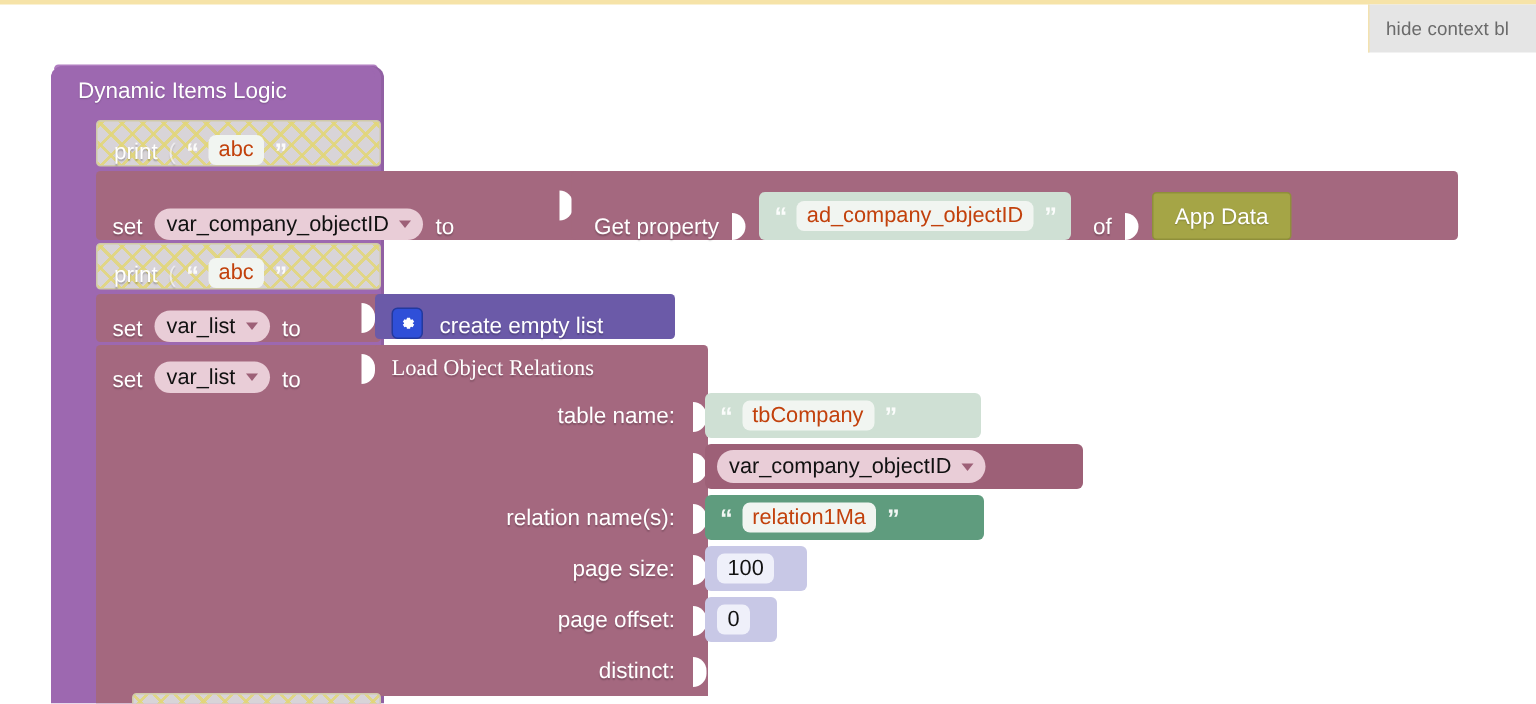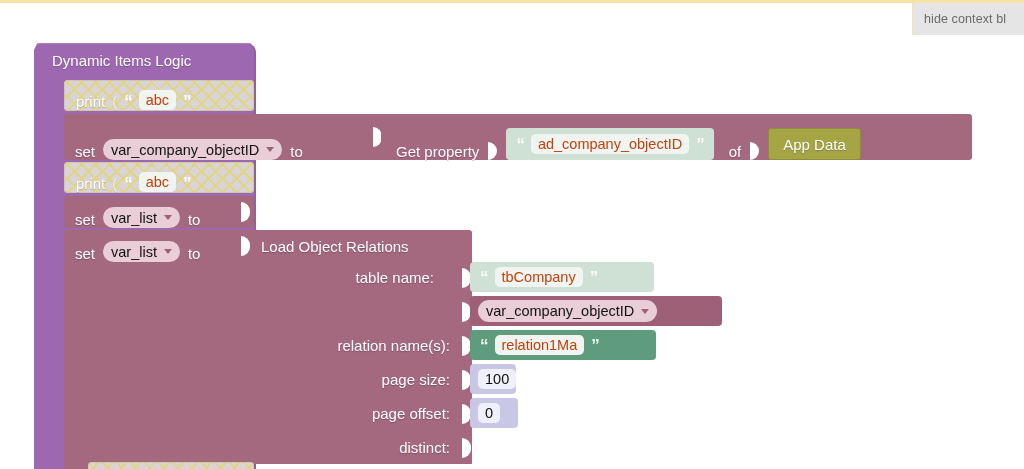--- a/index.html
+++ b/index.html
@@ -193,40 +193,51 @@
       <span class="blk-label">set</span>
       <span class="field">
         <span>var_list</span>
         <i class="caret"></i>
       </span>
       <span class="blk-label">to</span>
     </div>
   </div>
   <div class="notch" style="left:241px;top:202px;"></div>
 
+  <div class="blk c-list" style="left:250px;top:196px;width:200px;height:30px;border-radius:3px;">
+    <div class="row" style="padding-left:11px;gap:11px;">
+      <span class="gear">
+        <svg width="13" height="13" viewBox="0 0 24 24" aria-hidden="true">
+          <path fill="#ffffff" d="M12 8.2a3.8 3.8 0 1 0 0 7.6 3.8 3.8 0 0 0 0-7.6zm0 5.9a2.1 2.1 0 1 1 0-4.2 2.1 2.1 0 0 1 0 4.2z"></path>
+          <path fill="#ffffff" d="M20.6 13.6l-1.7-1 .1-.6-.1-.6 1.7-1-2-3.4-1.8.7a6.9 6.9 0 0 0-1-.6l-.3-1.9h-3.9l-.3 1.9c-.4.2-.7.4-1 .6l-1.8-.7-2 3.4 1.7 1-.1.6.1.6-1.7 1 2 3.4 1.8-.7c.3.2.6.4 1 .6l.3 1.9h3.9l.3-1.9c.4-.2.7-.4 1-.6l1.8.7 2-3.4z"></path>
+        </svg>
+      </span>
+      <span class="blk-label">create empty list</span>
+    </div>
+  </div>
 
   <div class="blk c-set" style="left:64px;top:230px;width:190px;height:239px;border-radius:3px 0 0 0;">
     <div class="row" style="height:32px;padding-left:11px;gap:8px;">
       <span class="blk-label">set</span>
       <span class="field">
         <span>var_list</span>
         <i class="caret"></i>
       </span>
       <span class="blk-label">to</span>
     </div>
   </div>
   <div class="notch" style="left:241px;top:236px;"></div>
 
   <div class="blk c-db" style="left:250px;top:230px;width:222px;height:234px;border-radius:3px 3px 0 0;">
-    <div style="height:32px;display:flex;align-items:center;padding-left:11px;">
+    <div style="height:32px;display:flex;align-items:center;padding-left:11px;font-family:Liberation Serif, serif;">
       <span class="blk-label">Load Object Relations</span>
     </div>
   </div>
 
-  <div style="position:absolute;left:234px;top:263px;width:210px;height:28px;display:flex;align-items:center;
+  <div style="position:absolute;left:250px;top:263px;width:210px;height:28px;display:flex;align-items:center;
               justify-content:flex-end;padding-right:10px;box-sizing:border-box;">
     <span class="lbl-right">table name:</span>
   </div>
   <div class="notch" style="left:462px;top:268px;"></div>
   <div class="blk c-str-pale" style="left:470px;top:262px;width:184px;height:30px;border-radius:4px;
               display:flex;align-items:center;gap:7px;padding-left:10px;">
     <span class="quote">“</span>
     <span class="field-text">tbCompany</span>
     <span class="quote">”</span>
   </div>
@@ -250,21 +261,21 @@
     <span class="quote">“</span>
     <span class="field-text">relation1Ma</span>
     <span class="quote">”</span>
   </div>
 
   <div style="position:absolute;left:250px;top:365px;width:210px;height:28px;display:flex;align-items:center;
               justify-content:flex-end;padding-right:10px;box-sizing:border-box;">
     <span class="lbl-right">page size:</span>
   </div>
   <div class="notch" style="left:462px;top:370px;"></div>
-  <div class="blk c-num" style="left:470px;top:364px;width:46px;height:30px;border-radius:4px;
+  <div class="blk c-num" style="left:470px;top:364px;width:68px;height:30px;border-radius:4px;
               display:flex;align-items:center;padding-left:8px;">
     <span class="field-num">100</span>
   </div>
 
   <div style="position:absolute;left:250px;top:399px;width:210px;height:28px;display:flex;align-items:center;
               justify-content:flex-end;padding-right:10px;box-sizing:border-box;">
     <span class="lbl-right">page offset:</span>
   </div>
   <div class="notch" style="left:462px;top:404px;"></div>
   <div class="blk c-num" style="left:470px;top:398px;width:48px;height:30px;border-radius:4px;

